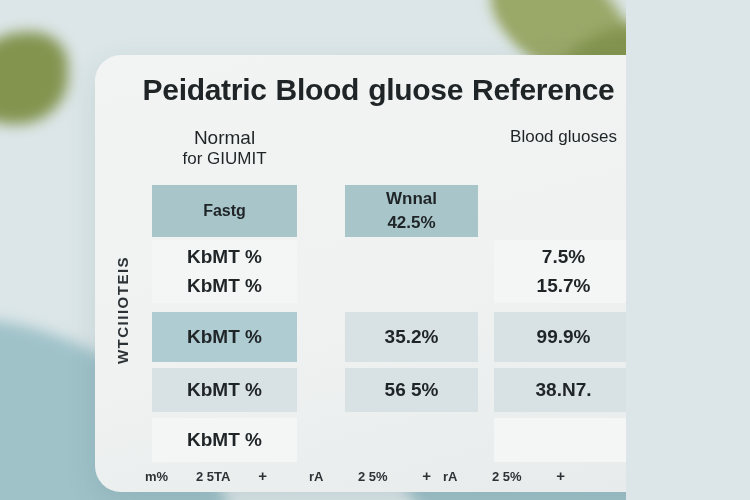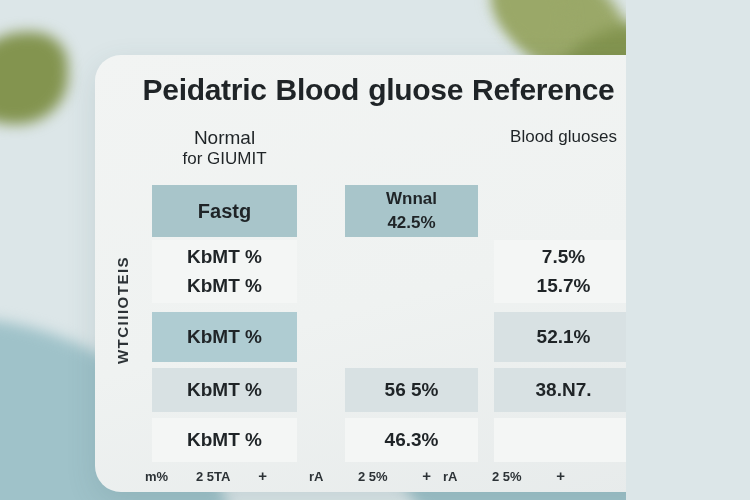--- a/index.html
+++ b/index.html
@@ -35,21 +35,21 @@
            white-space:nowrap;line-height:1.18}
   .colhead .h1{font-size:19px}
   .colhead .h2{font-size:17px}
 
   .cell{position:absolute;display:flex;flex-direction:column;align-items:center;justify-content:center;
         font-weight:700;font-size:19px;color:var(--text-dark);text-align:center}
   .c1{left:57px;width:145px}
   .c2{left:250px;width:133px}
   .c3{left:399px;width:139px}
   .band{top:130px;height:52px;background:var(--band-teal);font-size:17px;line-height:1.4}
-  .c1.band{font-size:20px}
+  .c1.band{font-size:16px}
   .block{top:185px;height:63px;background:var(--cell-white);justify-content:space-around;padding:3px 0}
   .r4{top:257px;height:50px}
   .r5{top:313px;height:44px}
   .r6{top:363px;height:44px}
   .c1.r4{background:var(--cell-teal)}
   .c2.r4,.c3.r4{background:var(--cell-light)}
   .r5{background:var(--cell-light)}
   .r6{background:var(--cell-white)}
 
   .fgroup{position:absolute;top:412px;display:flex;justify-content:space-between;align-items:baseline;
@@ -98,28 +98,28 @@
     <div class="cell block c1">
       <div>KbMT %</div>
       <div>KbMT %</div>
     </div>
     <div class="cell block c3">
       <div>7.5%</div>
       <div>15.7%</div>
     </div>
 
     <div class="cell r4 c1">KbMT %</div>
-    <div class="cell r4 c3">52.1%</div>
+    <div class="cell r4 c2">35.2%</div>
+    <div class="cell r4 c3">99.9%</div>
 
     <div class="cell r5 c1">KbMT %</div>
     <div class="cell r5 c2">56 5%</div>
     <div class="cell r5 c3">38.N7.</div>
 
     <div class="cell r6 c1">KbMT %</div>
-    <div class="cell r6 c2">46.3%</div>
     <div class="cell r6 c3"></div>
 
     <div class="fgroup fg1">
       <span>m%</span>
       <span>2 5TA</span>
       <span class="fplus">+</span>
     </div>
     <div class="fgroup fg2">
       <span>rA</span>
       <span>2 5%</span>

